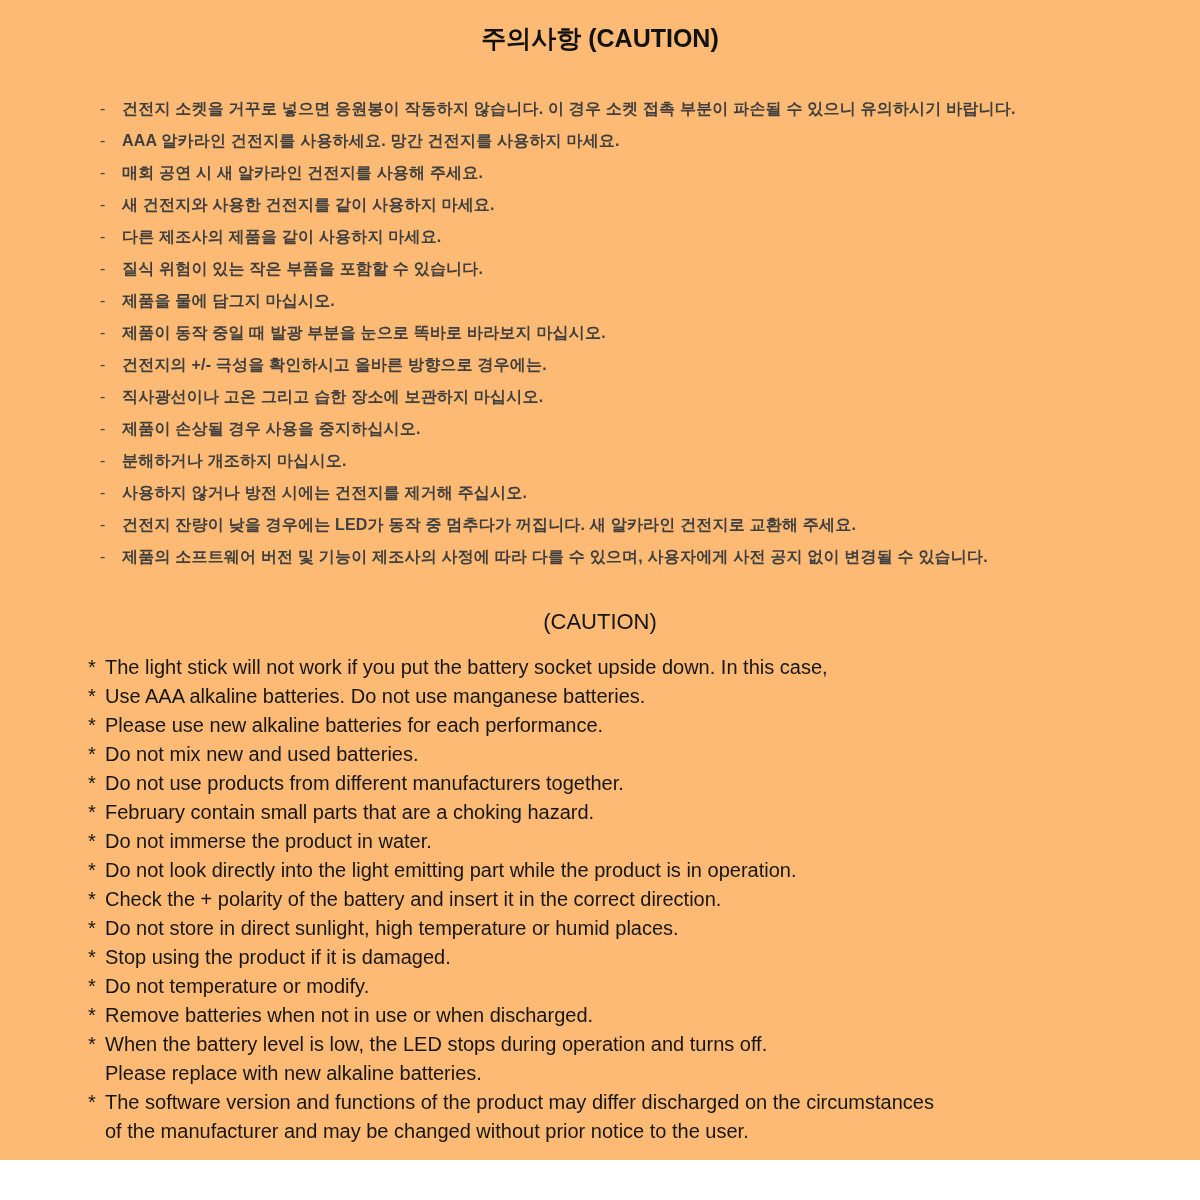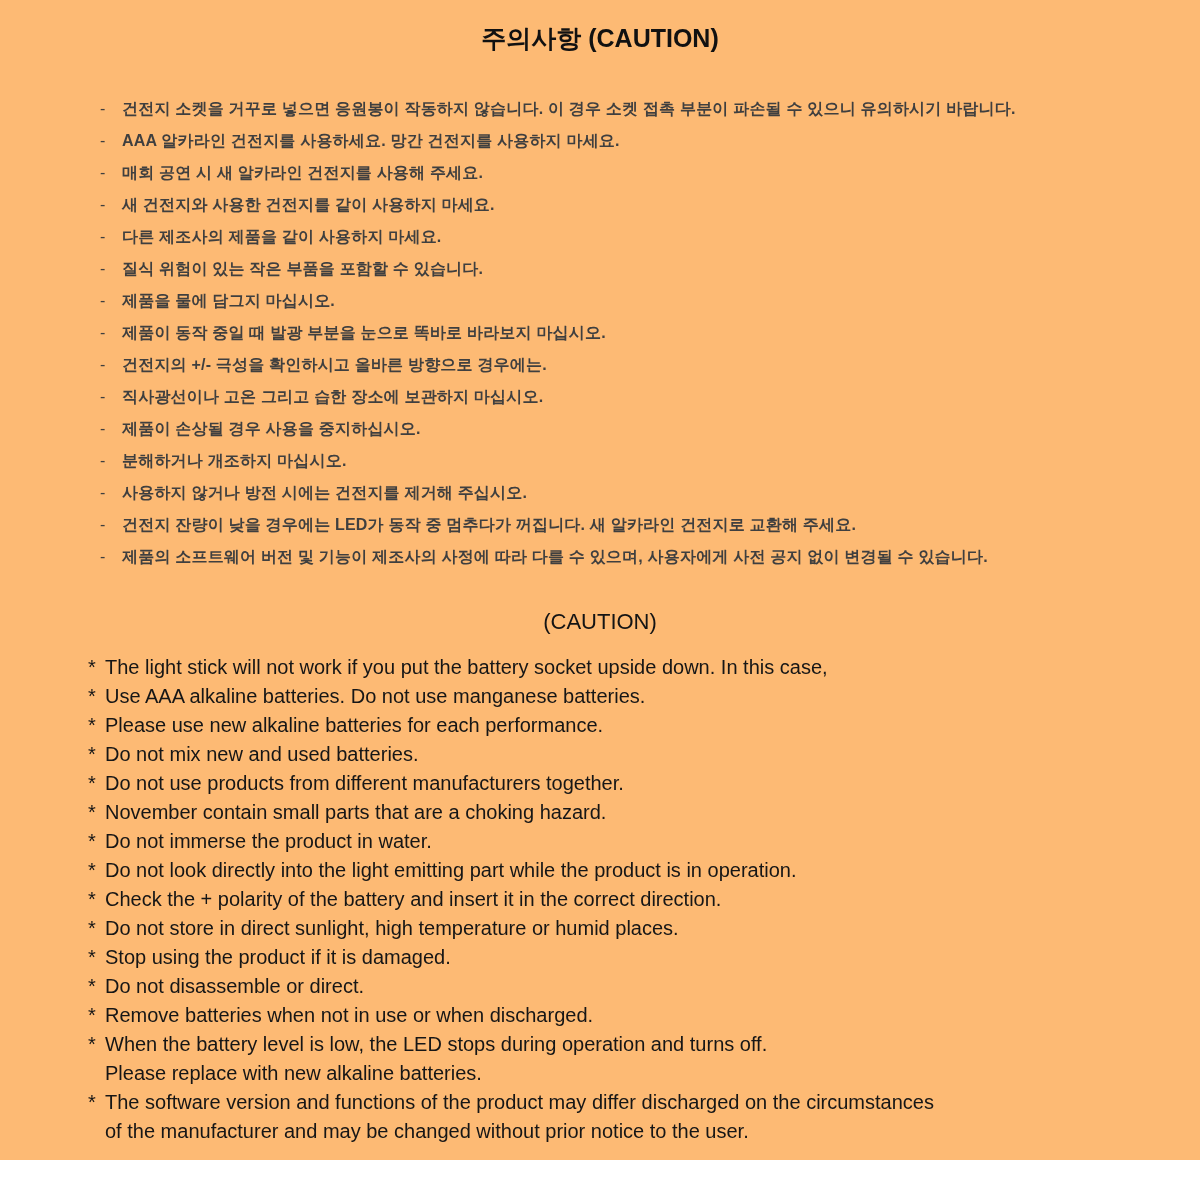--- a/index.html
+++ b/index.html
@@ -164,21 +164,21 @@
     <div class="en-row">
         <span class="en-marker">*</span>
         <span class="en-text">Do not mix new and used batteries.</span>
       </div>
     <div class="en-row">
         <span class="en-marker">*</span>
         <span class="en-text">Do not use products from different manufacturers together.</span>
       </div>
     <div class="en-row">
         <span class="en-marker">*</span>
-        <span class="en-text">November contain small parts that are a choking hazard.</span>
+        <span class="en-text">February contain small parts that are a choking hazard.</span>
       </div>
     <div class="en-row">
         <span class="en-marker">*</span>
         <span class="en-text">Do not immerse the product in water.</span>
       </div>
     <div class="en-row">
         <span class="en-marker">*</span>
         <span class="en-text">Do not look directly into the light emitting part while the product is in operation.</span>
       </div>
     <div class="en-row">
@@ -188,21 +188,21 @@
     <div class="en-row">
         <span class="en-marker">*</span>
         <span class="en-text">Do not store in direct sunlight, high temperature or humid places.</span>
       </div>
     <div class="en-row">
         <span class="en-marker">*</span>
         <span class="en-text">Stop using the product if it is damaged.</span>
       </div>
     <div class="en-row">
         <span class="en-marker">*</span>
-        <span class="en-text">Do not disassemble or direct.</span>
+        <span class="en-text">Do not temperature or modify.</span>
       </div>
     <div class="en-row">
         <span class="en-marker">*</span>
         <span class="en-text">Remove batteries when not in use or when discharged.</span>
       </div>
     <div class="en-row">
         <span class="en-marker">*</span>
         <span class="en-text">When the battery level is low, the LED stops during operation and turns off.</span>
       </div>
     <div class="en-row">

